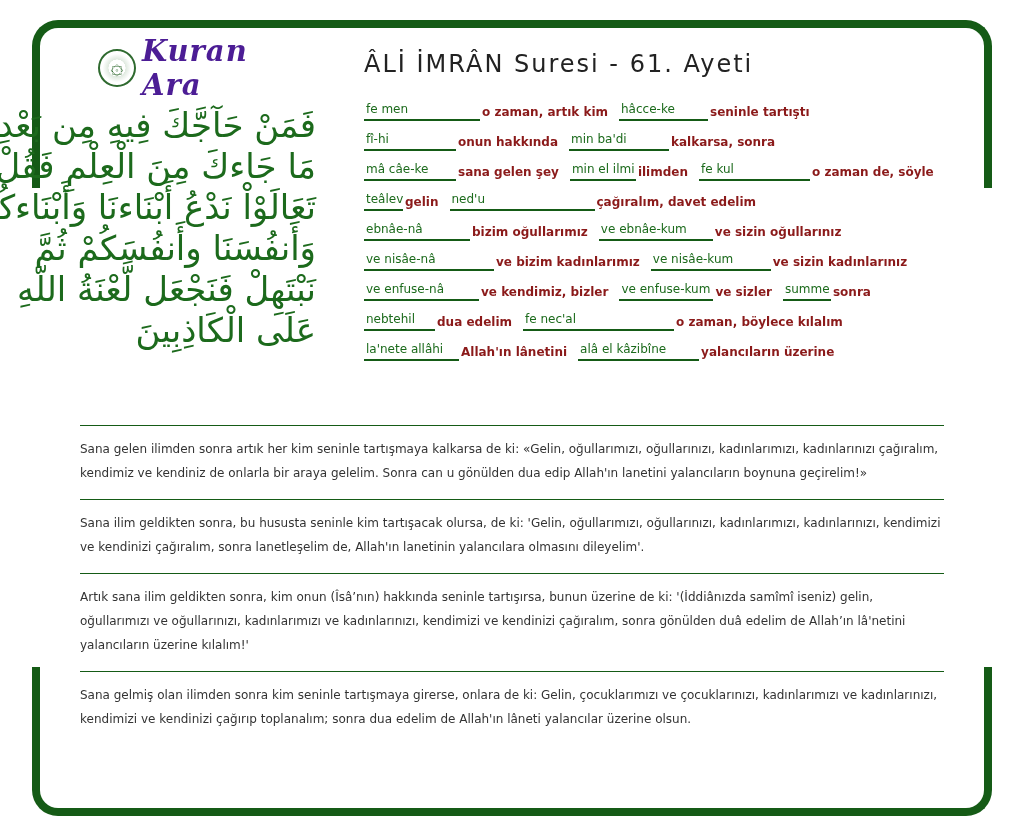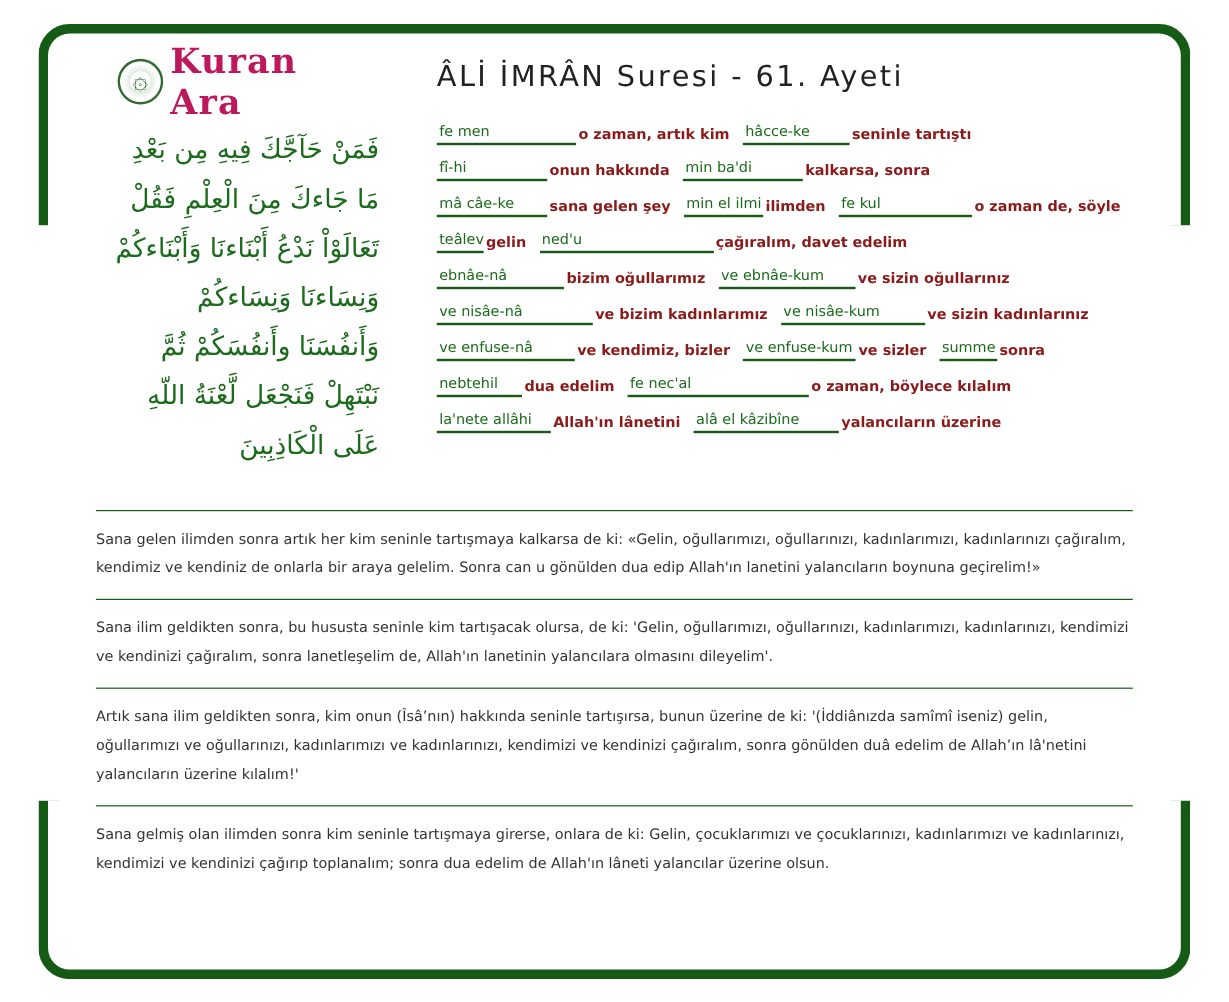--- a/index.html
+++ b/index.html
@@ -31,28 +31,28 @@
   .logo-emblem {
     width: 38px; height: 38px; border-radius: 50%;
     border: 2px solid #2f6a2f; box-sizing: border-box; position: relative;
     background: radial-gradient(circle, #ffffff 35%, #dfe9df 36%, #ffffff 60%);
   }
   .logo-emblem::after {
     content: "\06DE"; position: absolute; left: 0; top: 3px; width: 100%; text-align: center;
     font-size: 22px; color: #2f6a2f; font-family: "DejaVu Sans", sans-serif;
   }
   .logo-text {
-    margin-left: 6px; font-family: "DejaVu Serif", serif; font-weight: bold;
-    font-size: 29px; color: #be185d; letter-spacing: 1px;
+    margin-left: 6px; font-family: "DejaVu Serif", serif; font-style: italic; font-weight: bold;
+    font-size: 29px; color: #4c1d95; letter-spacing: 1px;
   }
 
   .arabic {
     position: absolute; left: 50px; top: 105px; width: 266px;
     direction: rtl; text-align: right;
-    font-family: "DejaVu Sans", sans-serif; font-size: 22px; line-height: 41px;
+    font-family: "DejaVu Sans", sans-serif; font-size: 34px; line-height: 41px;
     color: #1c6a1c;
   }
   .arabic div { white-space: nowrap; }
 
   .title {
     position: absolute; left: 364px; top: 50px;
     font-size: 24px; letter-spacing: 2px; color: #222;
     font-family: "DejaVu Sans", sans-serif;
   }
 
@@ -83,21 +83,20 @@
 
 <div class="logo">
   <div class="logo-emblem"></div>
   <span class="logo-text">Kuran Ara</span>
 </div>
 
 <div class="arabic">
   <div>فَمَنْ حَآجَّكَ فِيهِ مِن بَعْدِ</div>
   <div>مَا جَاءكَ مِنَ الْعِلْمِ فَقُلْ</div>
   <div>تَعَالَوْاْ نَدْعُ أَبْنَاءنَا وَأَبْنَاءكُمْ</div>
-  <div>وَنِسَاءنَا وَنِسَاءكُمْ</div>
   <div>وَأَنفُسَنَا وأَنفُسَكُمْ ثُمَّ</div>
   <div>نَبْتَهِلْ فَنَجْعَل لَّعْنَةُ اللّهِ</div>
   <div>عَلَى الْكَاذِبِينَ</div>
 </div>
 
 <h1 class="title" style="margin:0;font-weight:normal;">ÂLİ İMRÂN Suresi - 61. Ayeti</h1>
 
 <div class="words">
   <div class="word">
       <span class="tr" style="width:112px">fe men</span>

